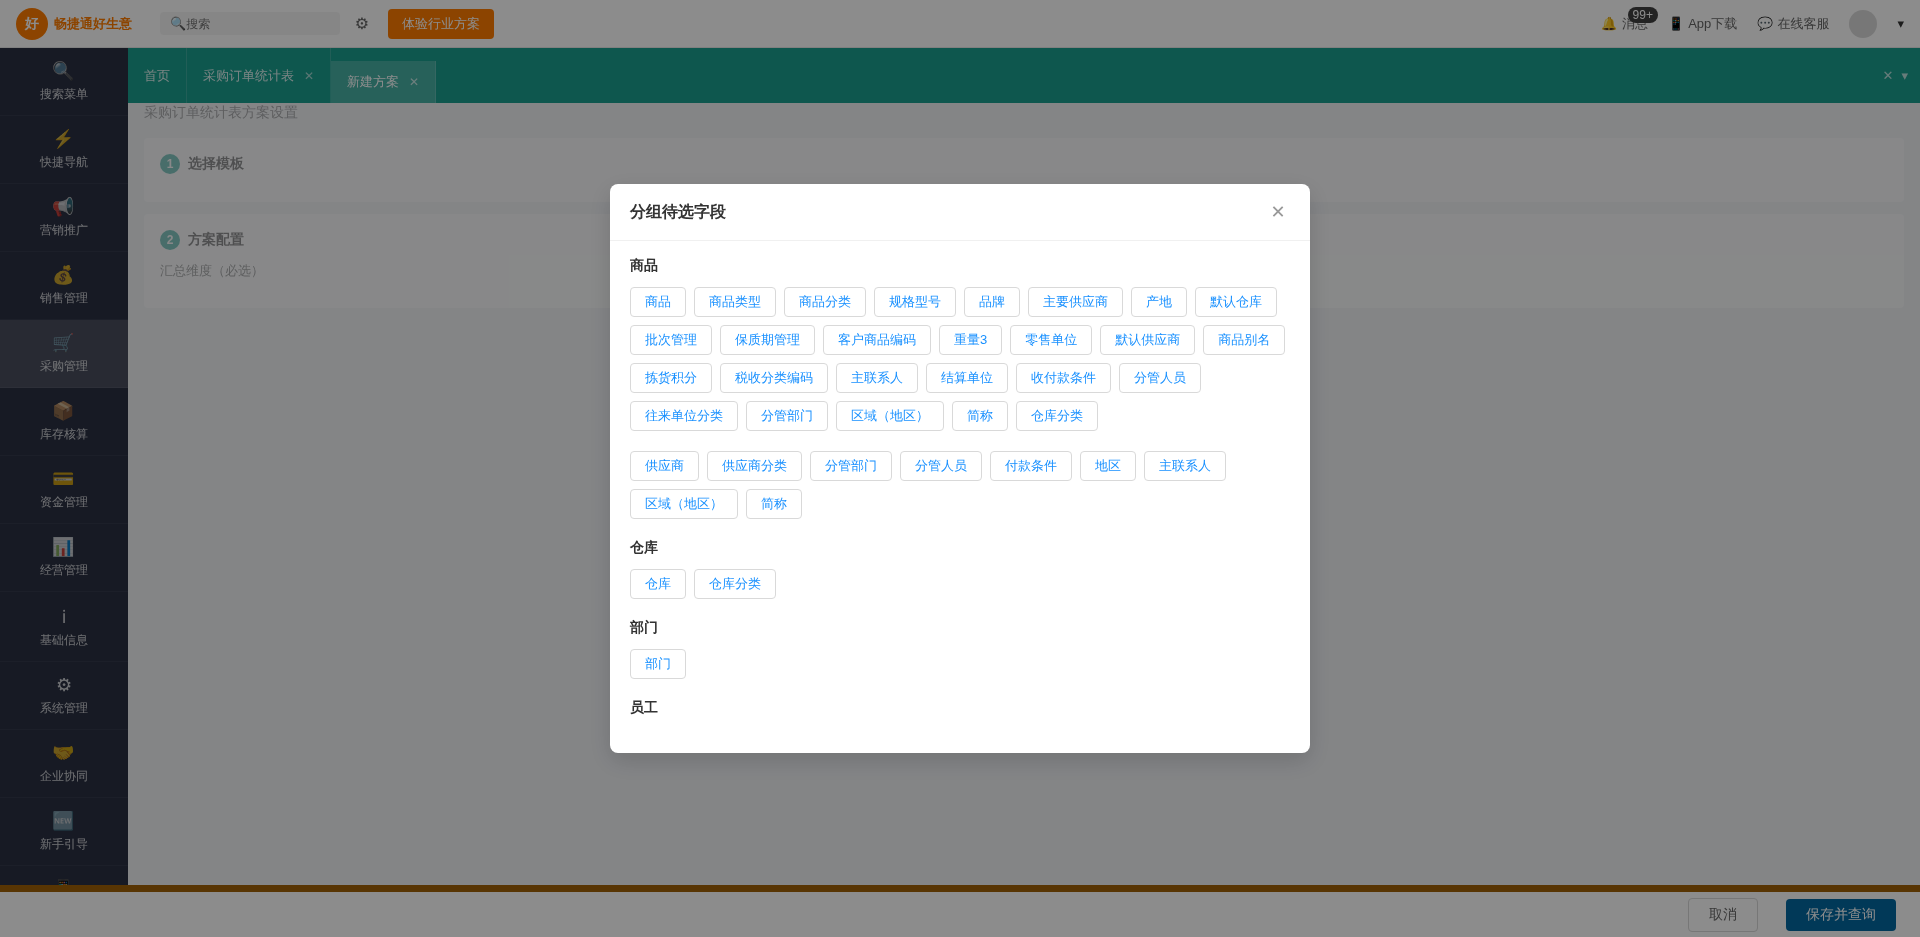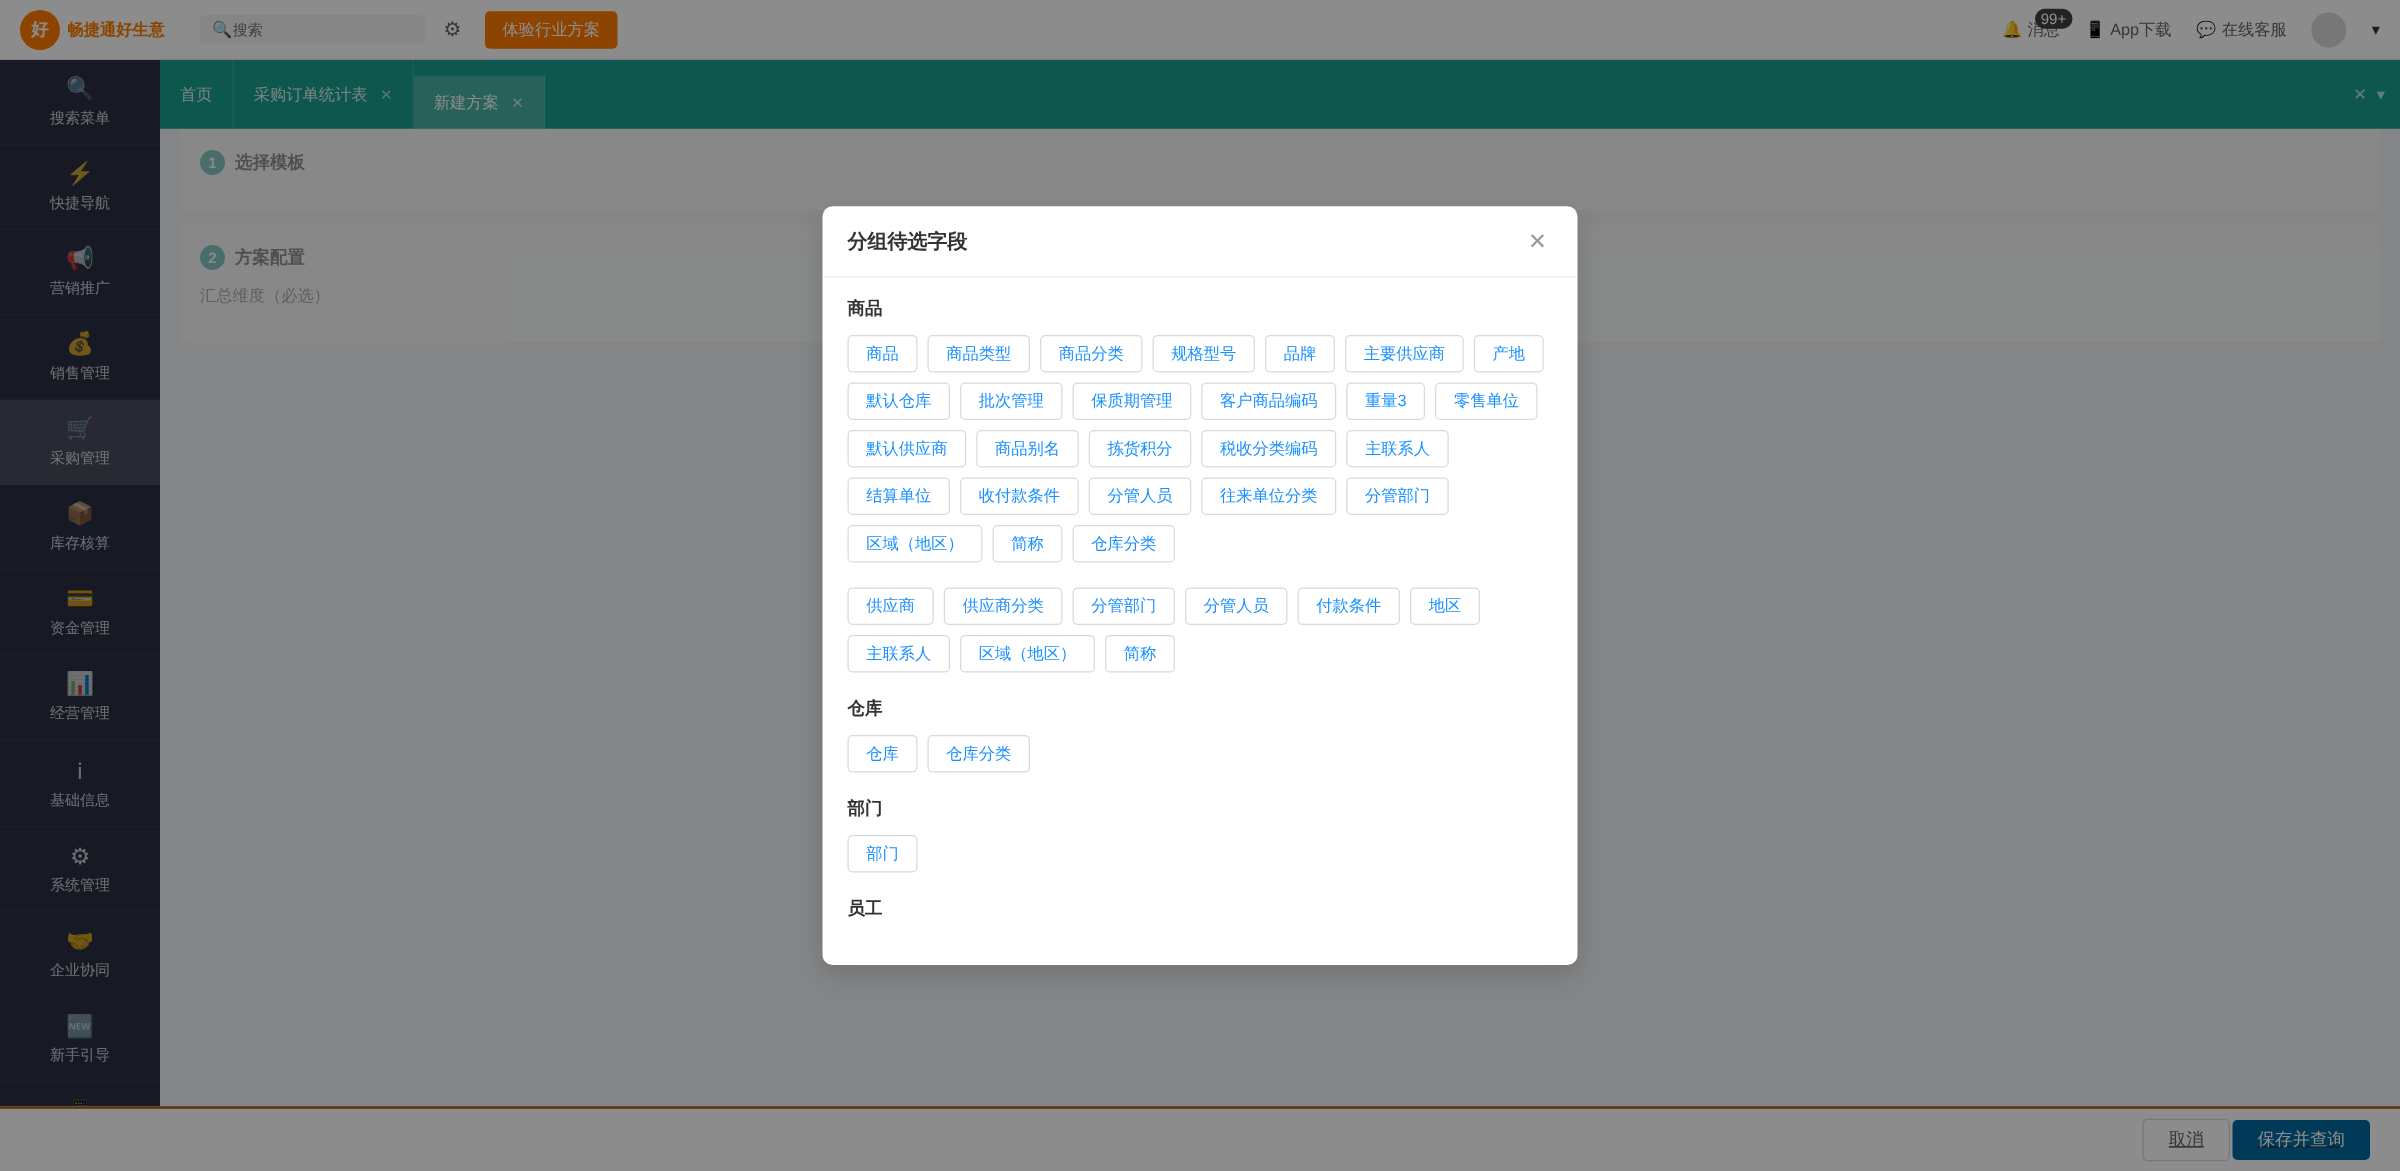--- a/index.html
+++ b/index.html
@@ -199,21 +199,21 @@
       z-index: 999;
       display: flex;
       align-items: center;
       justify-content: center;
     }
 
     
     .modal {
       background: #fff;
       border-radius: 8px;
-      width: 604px;
+      width: 700px;
       max-height: 610px;
       display: flex;
       flex-direction: column;
       box-shadow: 0 8px 24px rgba(0,0,0,0.15);
       position: relative;
     }
     .modal-header {
       display: flex;
       align-items: center;
       justify-content: space-between;
@@ -263,28 +263,27 @@
       background: #fff;
       white-space: nowrap;
     }
 
     
     .bottom-bar {
       position: fixed;
       bottom: 0; left: 0; right: 0;
       height: 52px;
       background: #fff;
-      border-top: 2px solid #a16207;
+      border-top: 7px solid #a16207;
       display: flex;
       align-items: center;
       justify-content: flex-end;
       padding: 0 24px;
-      gap: 2px;
+      gap: 28px;
       z-index: 998;
-      text-decoration: underline;
     }
     .btn-cancel {
       padding: 7px 20px;
       border: 1px solid #d9d9d9;
       border-radius: 4px;
       background: #fff;
       cursor: pointer;
       font-size: 14px;
       color: #666;
     }
@@ -428,20 +427,21 @@
     <span>新建方案</span>
     <span class="close-btn">✕</span>
   </div>
   <div class="nav-tabs-actions">
     <span style="color:rgba(255,255,255,0.7);cursor:pointer;">✕</span>
     <span style="color:rgba(255,255,255,0.7);cursor:pointer;">▾</span>
   </div>
 </div>
 
 <div class="main-content" style="opacity:0.5;">
+  <div class="page-title">采购订单统计表方案设置</div>
   <div class="form-section">
     <div class="section-header">
       <div class="section-num">1</div>
       <span>选择模板</span>
     </div>
   </div>
   <div class="form-section">
     <div class="section-header">
       <div class="section-num">2</div>
       <span>方案配置</span>

